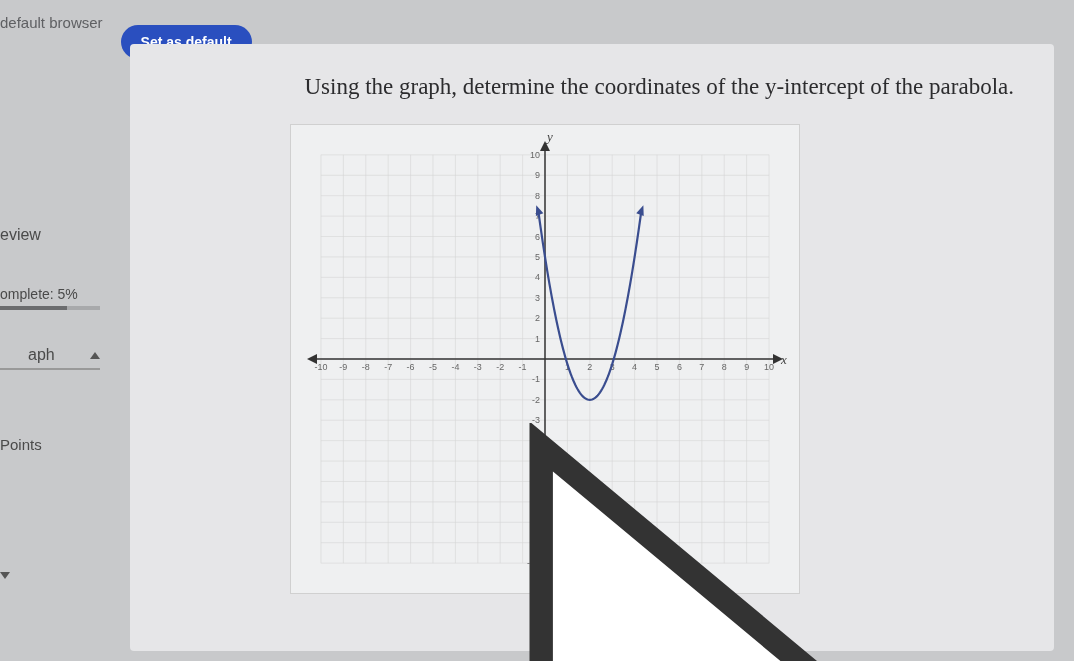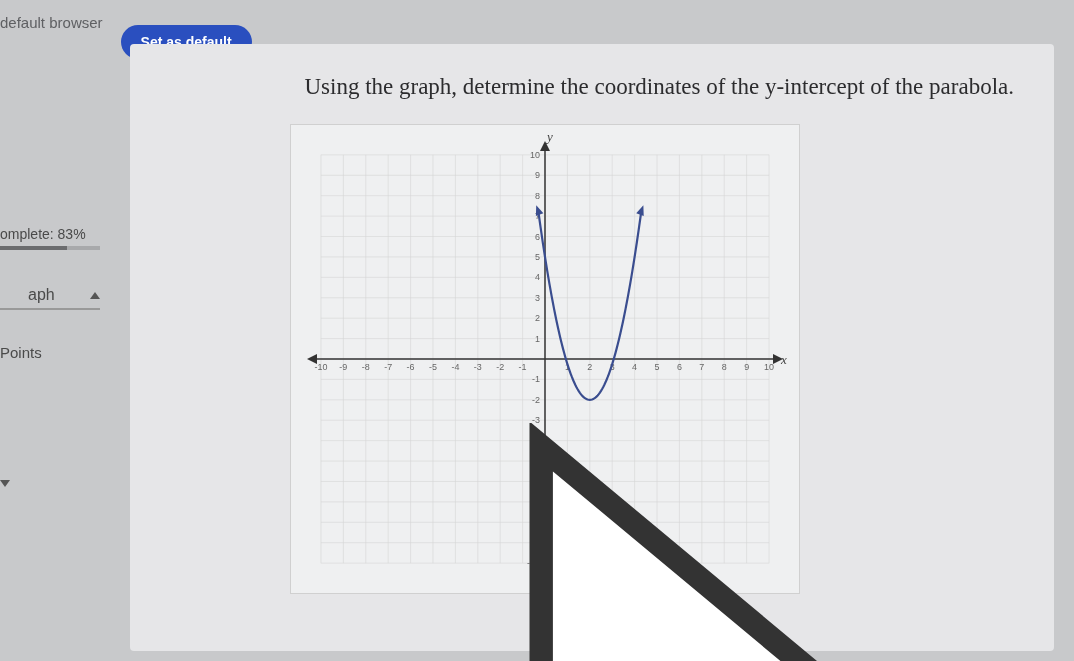--- a/index.html
+++ b/index.html
@@ -79,21 +79,21 @@
   border-left: 5px solid transparent;
   border-right: 5px solid transparent;
   border-bottom: 7px solid #555;
 }
 .triangle-down {
   width: 0; height: 0;
   border-left: 5px solid transparent;
   border-right: 5px solid transparent;
   border-top: 7px solid #555;
 }
-.side-points { margin-top: 28px; font-size: 15px; }
+.side-points { margin-top: 60px; font-size: 15px; }
 .side-bottom-arrow { margin-top: 120px; }
 .content {
   position: absolute;
   left: 130px;
   top: 44px;
   right: 20px;
   bottom: 10px;
   background: #e6e6e8;
   border-radius: 4px;
   padding: 30px 40px 10px 60px;
@@ -146,22 +146,23 @@
 </style>
 </head>
 <body>
 
 <div class="top-bar">
   <span class="browser-text">default browser</span>
   <button class="set-default-btn">Set as default</button>
 </div>
 
 <div class="sidebar">
+  <div class="side-item side-heading">eview</div>
   <div class="side-item side-progress">
-    <span>omplete: 83%</span>
+    <span>omplete: 5%</span>
     <div class="progress-bar">
       <div class="progress-fill" style="width:67%"></div>
     </div>
   </div>
   <div class="side-aph">
     <span>aph</span>
     <span class="triangle-up"></span>
   </div>
   <div class="side-item side-points">Points</div>
   <div class="side-bottom-arrow">

